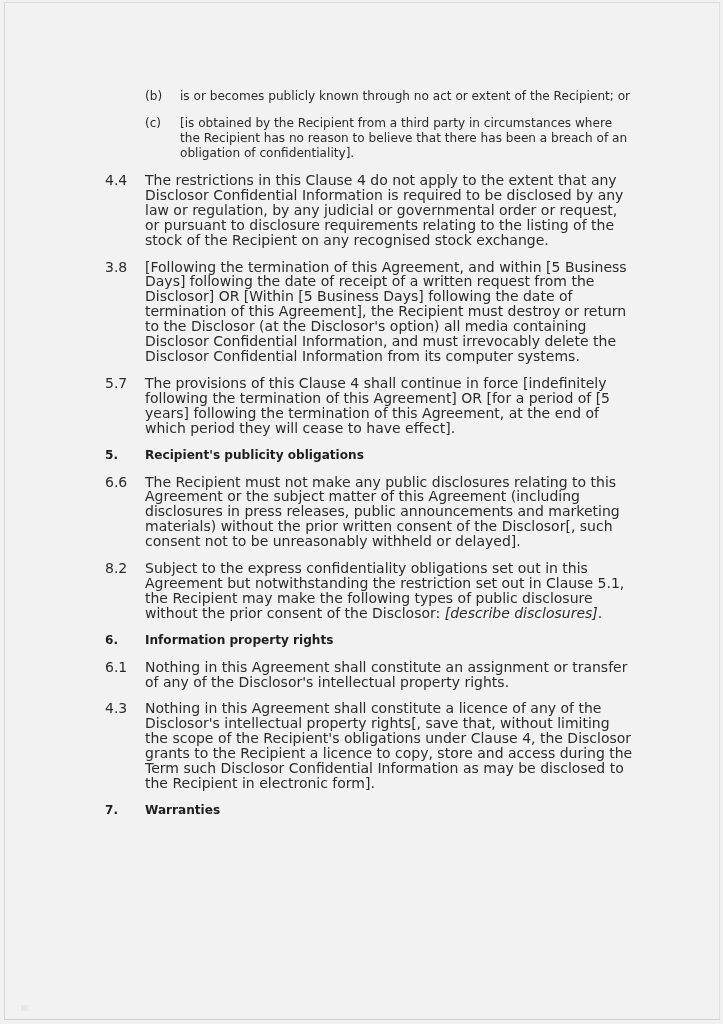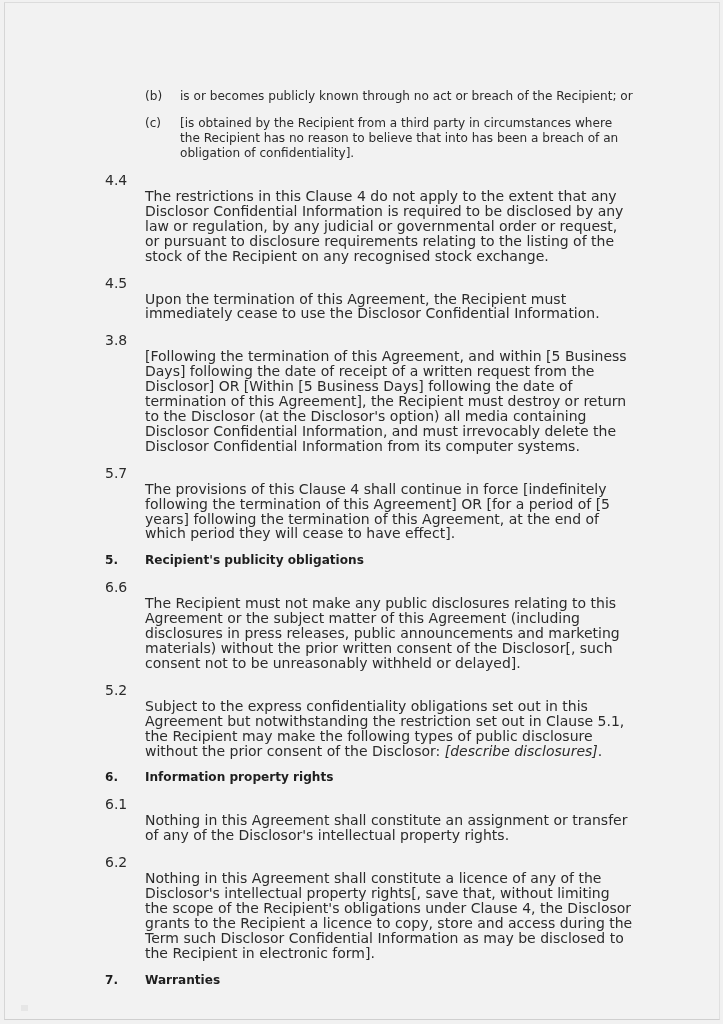--- a/index.html
+++ b/index.html
@@ -20,87 +20,83 @@
     .sub {
       display: flex; font-size: 12.1px; line-height: 15px;
       margin-left: 40px; margin-bottom: 12px;
     }
     .sub .num { width: 35px; flex: none; }
     .sub .txt { flex: 1; }
     .clause {
       display: flex; font-size: 14px; line-height: 14.9px; margin-bottom: 12px;
     }
     .clause .num { width: 40px; flex: none; }
-    .clause .txt { flex: 1; margin-top: 16px; }
+    .clause .txt { flex: 1; }
     .heading {
       display: flex; font-size: 12.1px; line-height: 15px; font-weight: bold;
       margin-bottom: 12px; color: #1e1e1e;
     }
     .heading .num { width: 40px; flex: none; }
     .it { font-style: italic; }
     .corner-mark {
       position: absolute; left: 16px; top: 1002px; width: 7px; height: 6px;
       background: #e6e6e6;
     }
   </style>
 </head>
 <body>
 
 <div class="page">
   <div class="content">
 
     <div class="sub">
       <span class="num">(b)</span>
-      <span class="txt">is or becomes publicly known through no act or breach of the Recipient; or</span>
+      <span class="txt">is or becomes publicly known through no act or extent of the Recipient; or</span>
     </div>
     <div class="sub">
       <span class="num">(c)</span>
-      <span class="txt">[is obtained by the Recipient from a third party in circumstances where the Recipient has no reason to believe that into has been a breach of an obligation of confidentiality].</span>
+      <span class="txt">[is obtained by the Recipient from a third party in circumstances where the Recipient has no reason to believe that there has been a breach of an obligation of confidentiality].</span>
     </div>
 
     <div class="clause">
       <span class="num">4.4</span>
       <span class="txt">The restrictions in this Clause 4 do not apply to the extent that any Disclosor Confidential Information is required to be disclosed by any law or regulation, by any judicial or governmental order or request, or pursuant to disclosure requirements relating to the listing of the stock of the Recipient on any recognised stock exchange.</span>
-    </div>
-    <div class="clause">
-      <span class="num">4.5</span>
-      <span class="txt">Upon the termination of this Agreement, the Recipient must immediately cease to use the Disclosor Confidential Information.</span>
     </div>
     <div class="clause">
       <span class="num">3.8</span>
       <span class="txt">[Following the termination of this Agreement, and within [5 Business Days] following the date of receipt of a written request from the Disclosor] OR [Within [5 Business Days] following the date of termination of this Agreement], the Recipient must destroy or return to the Disclosor (at the Disclosor's option) all media containing Disclosor Confidential Information, and must irrevocably delete the Disclosor Confidential Information from its computer systems.</span>
     </div>
     <div class="clause">
       <span class="num">5.7</span>
       <span class="txt">The provisions of this Clause 4 shall continue in force [indefinitely following the termination of this Agreement] OR [for a period of [5 years] following the termination of this Agreement, at the end of which period they will cease to have effect].</span>
     </div>
 
     <div class="heading">
       <span class="num">5.</span>
       <span>Recipient's publicity obligations</span>
     </div>
     <div class="clause">
       <span class="num">6.6</span>
       <span class="txt">The Recipient must not make any public disclosures relating to this Agreement or the subject matter of this Agreement (including disclosures in press releases, public announcements and marketing materials) without the prior written consent of the Disclosor[, such consent not to be unreasonably withheld or delayed].</span>
     </div>
     <div class="clause">
-      <span class="num">5.2</span>
+      <span class="num">8.2</span>
       <span class="txt"><span>Subject to the express confidentiality obligations set out in this Agreement but notwithstanding the restriction set out in Clause 5.1, the Recipient may make the following types of public disclosure without the prior consent of the Disclosor: </span><span class="it">[describe disclosures]</span><span>.</span></span>
     </div>
 
     <div class="heading">
       <span class="num">6.</span>
       <span>Information property rights</span>
     </div>
     <div class="clause">
       <span class="num">6.1</span>
       <span class="txt">Nothing in this Agreement shall constitute an assignment or transfer of any of the Disclosor's intellectual property rights.</span>
     </div>
     <div class="clause">
-      <span class="num">6.2</span>
+      <span class="num">4.3</span>
       <span class="txt">Nothing in this Agreement shall constitute a licence of any of the Disclosor's intellectual property rights[, save that, without limiting the scope of the Recipient's obligations under Clause 4, the Disclosor grants to the Recipient a licence to copy, store and access during the Term such Disclosor Confidential Information as may be disclosed to the Recipient in electronic form].</span>
     </div>
 
     <div class="heading">
       <span class="num">7.</span>
       <span>Warranties</span>
     </div>
 
   </div>
   <div class="corner-mark"></div>

